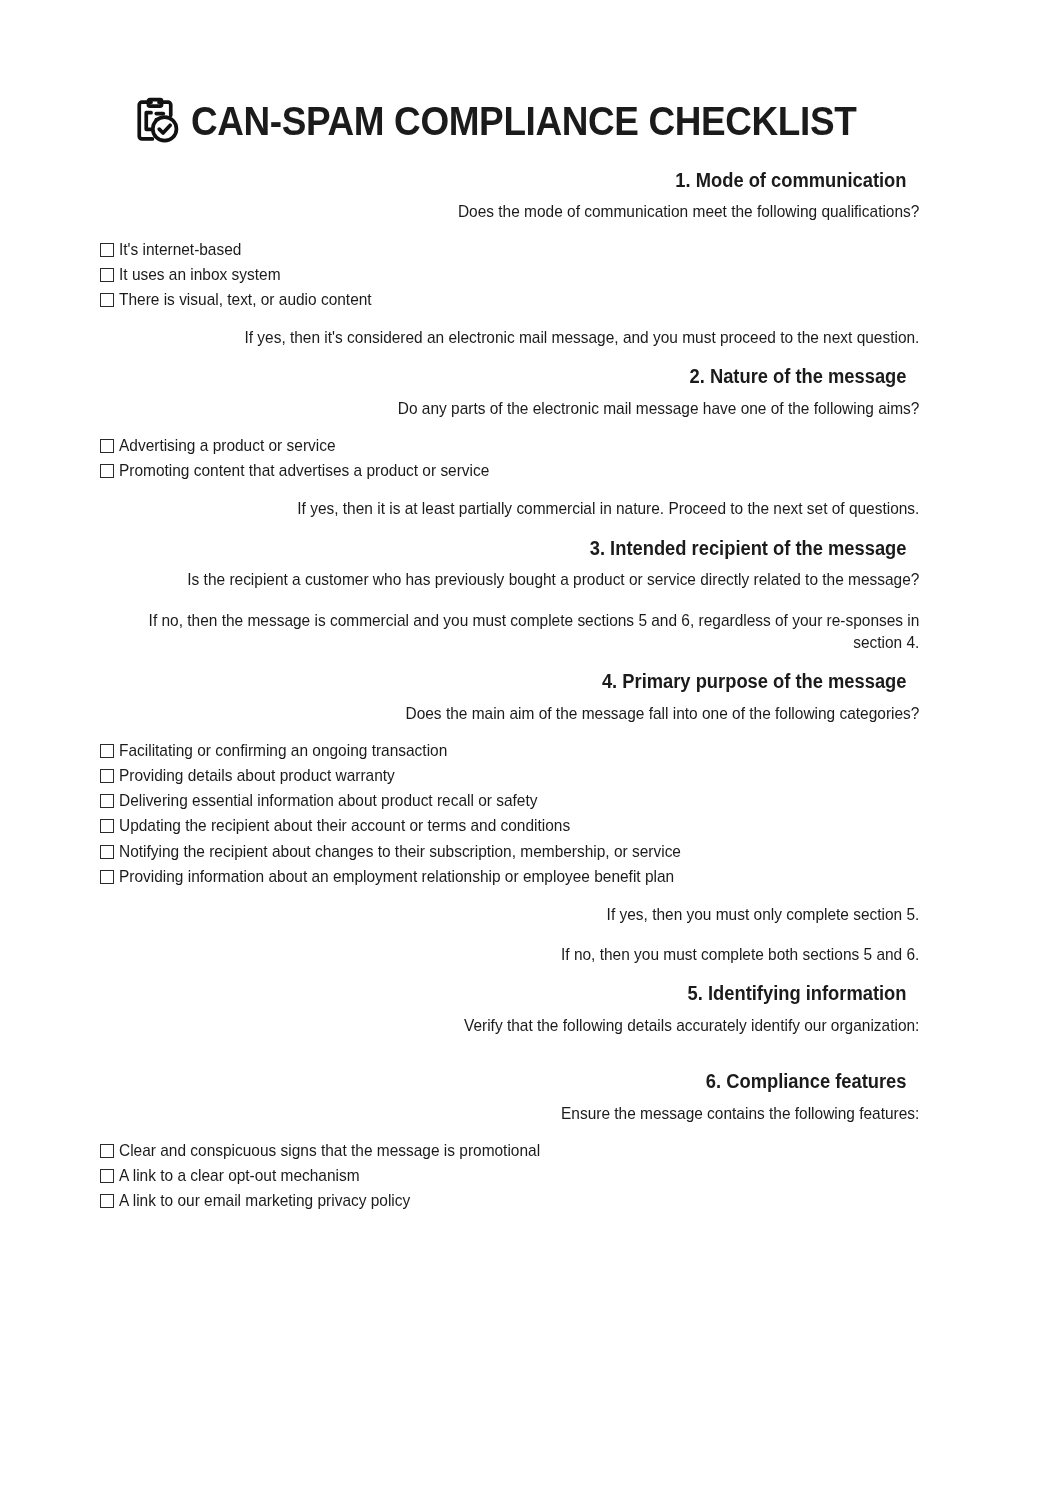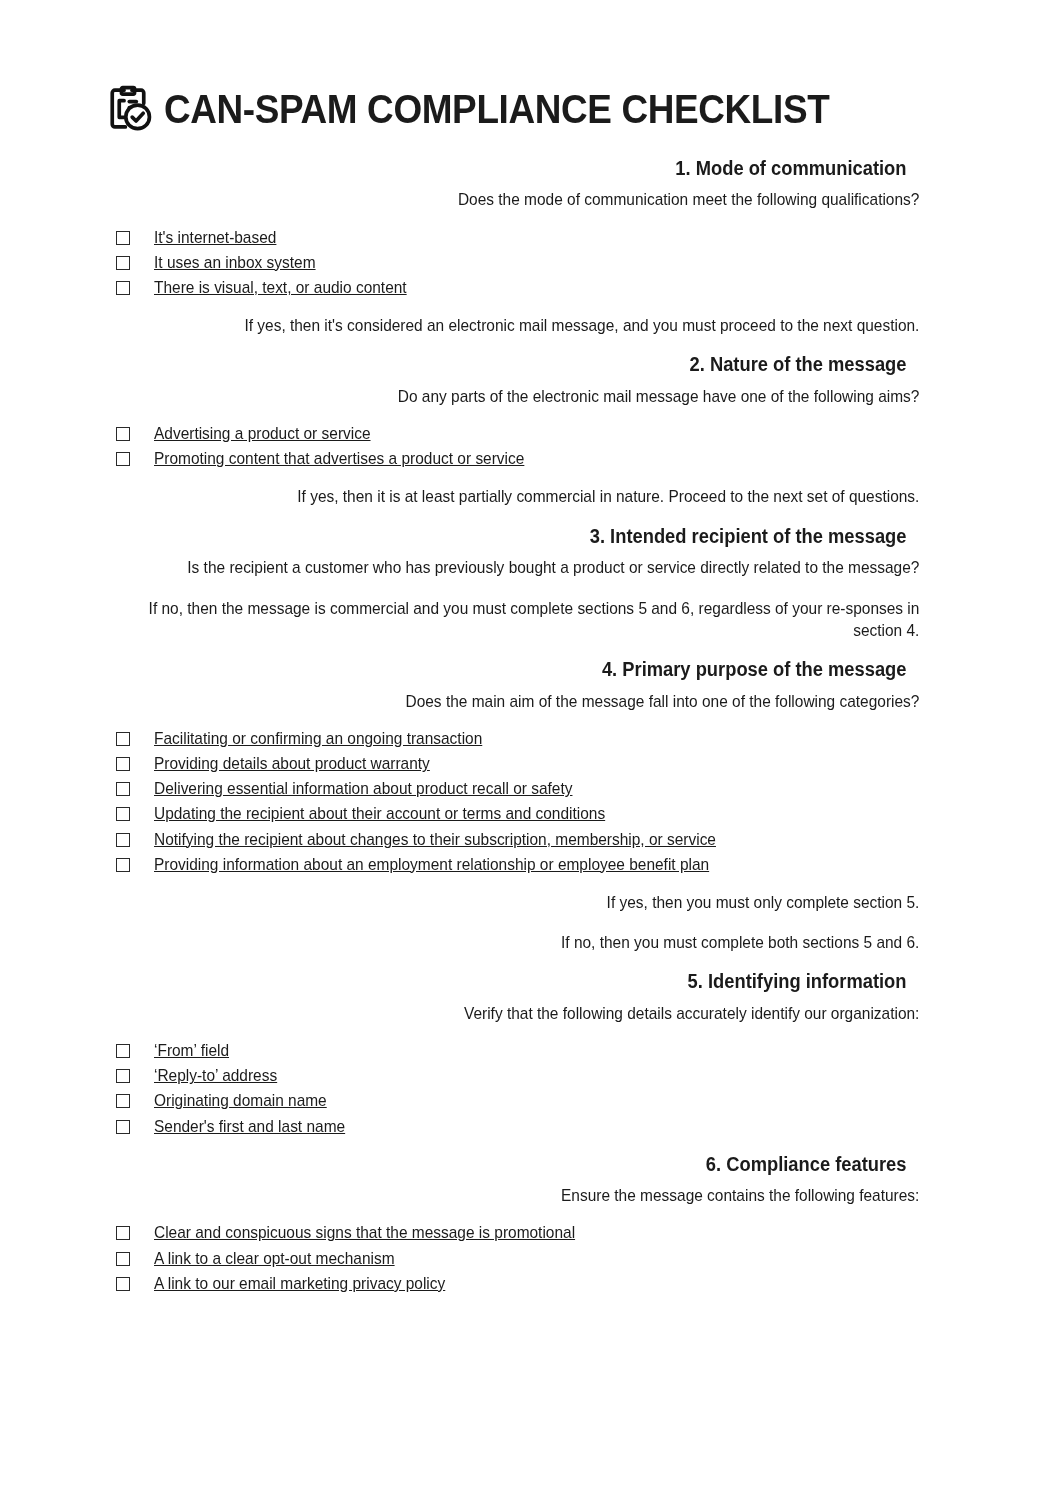--- a/index.html
+++ b/index.html
@@ -22,22 +22,23 @@
     background: #ffffff;
     box-sizing: border-box;
     padding: 78px 100px 0 100px;
   }
 
   
   .title-row {
     display: flex;
     align-items: center;
     gap: 8px;
-    margin: 0 0 12px 0;
+    margin: 12px 0 12px 0;
     height: 62px;
+    justify-content: center;
   }
   .title-icon {
     width: 56px;
     height: 56px;
     flex: 0 0 56px;
     display: block;
   }
   .title-text {
     font-family: "Liberation Sans Narrow", "Liberation Sans", sans-serif;
     font-weight: bold;
@@ -80,24 +81,23 @@
 
   
   .checklist {
     list-style: none;
     margin: 0;
     padding: 0;
   }
   .check-item {
     display: flex;
     align-items: flex-start;
-    gap: 24px;
-    margin: 0 0 6px 16px;
+    gap: 5px;
+    margin: 0 0 6px 0;
     line-height: 1;
-    text-decoration: underline;
   }
   .check-item:last-child { margin-bottom: 0; }
 
   .checkbox {
     flex: 0 0 auto;
     width: 12px;
     height: 12px;
     border: 1.5px solid #2a2a2a;
     background: #ffffff;
     margin-top: 3px;
@@ -218,38 +218,20 @@
     </ul>
     <div class="gap-after-list"></div>
     <p class="para">If yes, then you must only complete section 5.</p>
     <p class="para">If no, then you must complete both sections 5 and 6.</p>
   </div>
 
   <div class="section">
     <h2 class="section-heading">5. Identifying information</h2>
     <p class="para">Verify that the following details accurately identify our organization:</p>
     <div class="gap-before-list"></div>
-    <ul class="checklist">
-      <li class="check-item">
-        <span class="checkbox"></span>
-        <span class="check-label">‘From’ field</span>
-      </li>
-      <li class="check-item">
-        <span class="checkbox"></span>
-        <span class="check-label">‘Reply-to’ address</span>
-      </li>
-      <li class="check-item">
-        <span class="checkbox"></span>
-        <span class="check-label">Originating domain name</span>
-      </li>
-      <li class="check-item">
-        <span class="checkbox"></span>
-        <span class="check-label">Sender's first and last name</span>
-      </li>
-    </ul>
   </div>
 
   <div class="section">
     <h2 class="section-heading">6. Compliance features</h2>
     <p class="para">Ensure the message contains the following features:</p>
     <div class="gap-before-list"></div>
     <ul class="checklist">
       <li class="check-item">
         <span class="checkbox"></span>
         <span class="check-label">Clear and conspicuous signs that the message is promotional</span>

